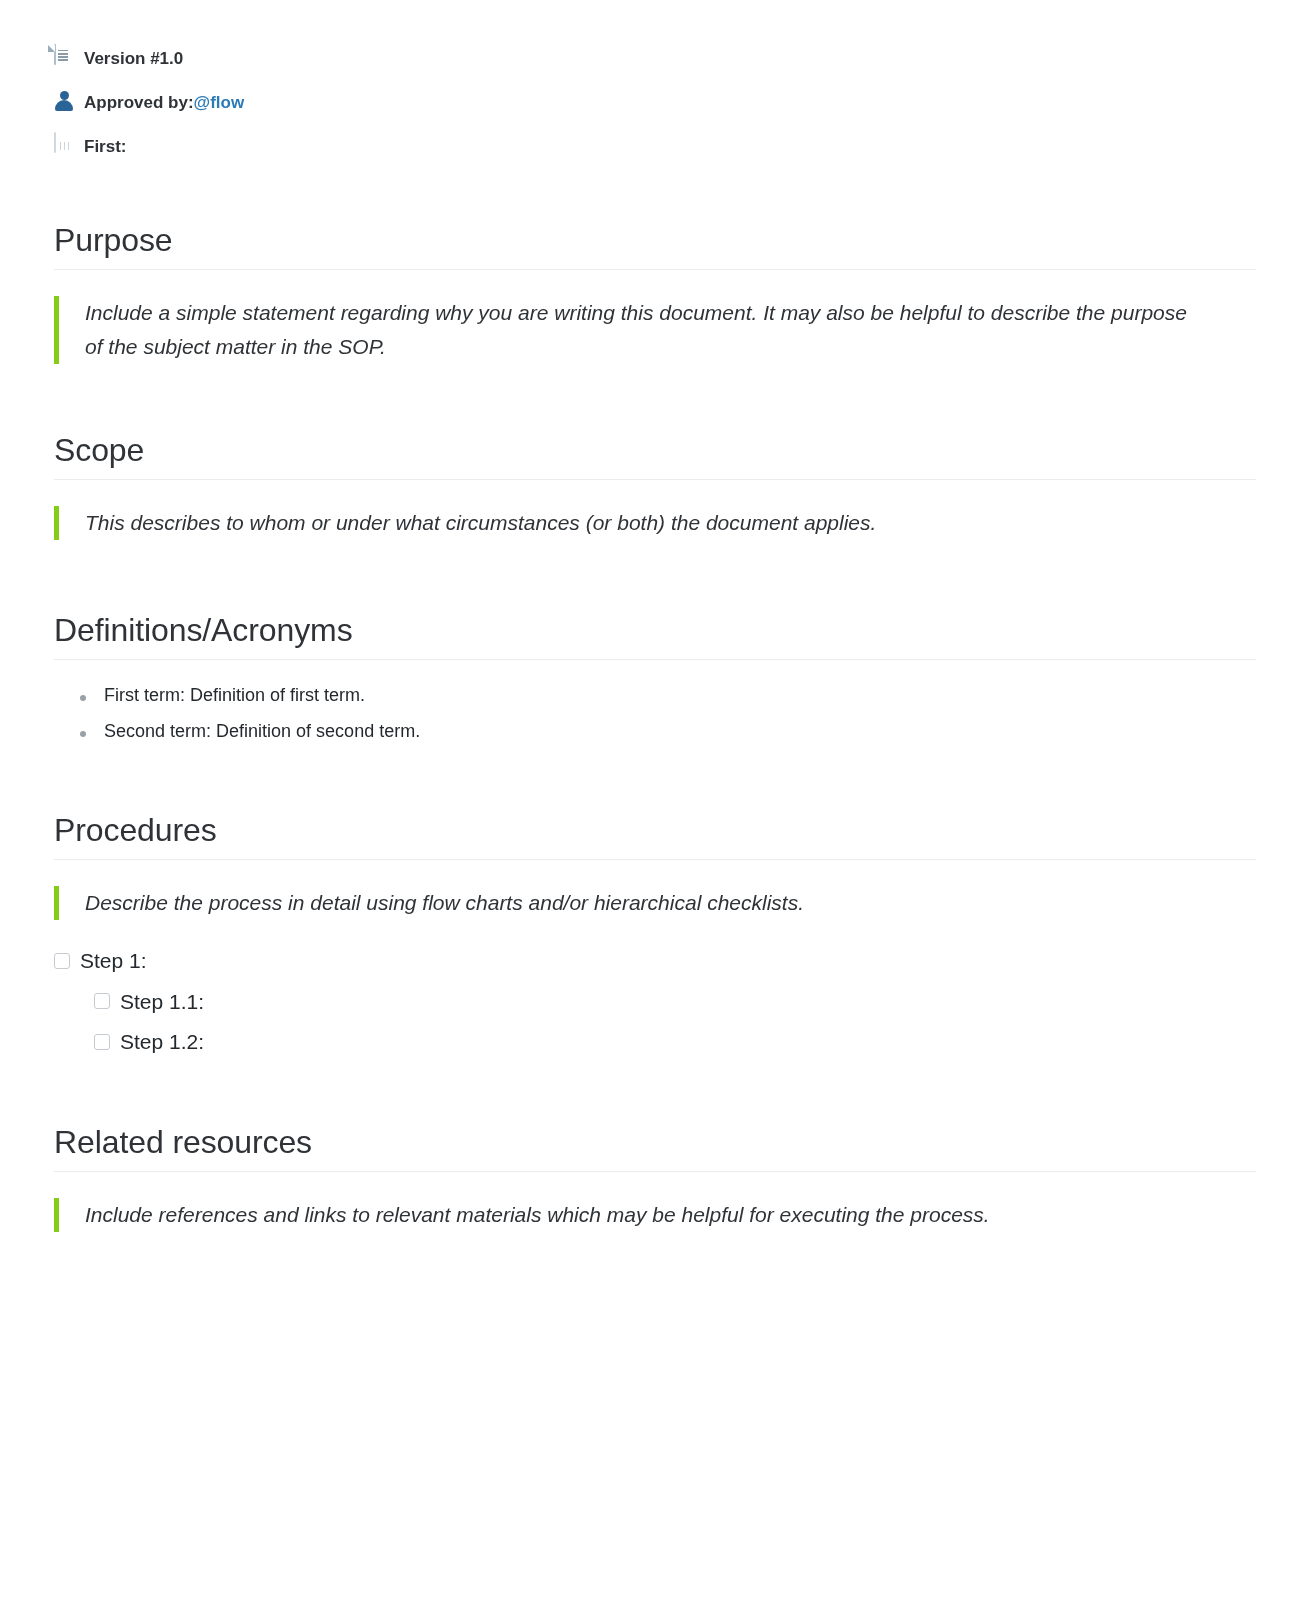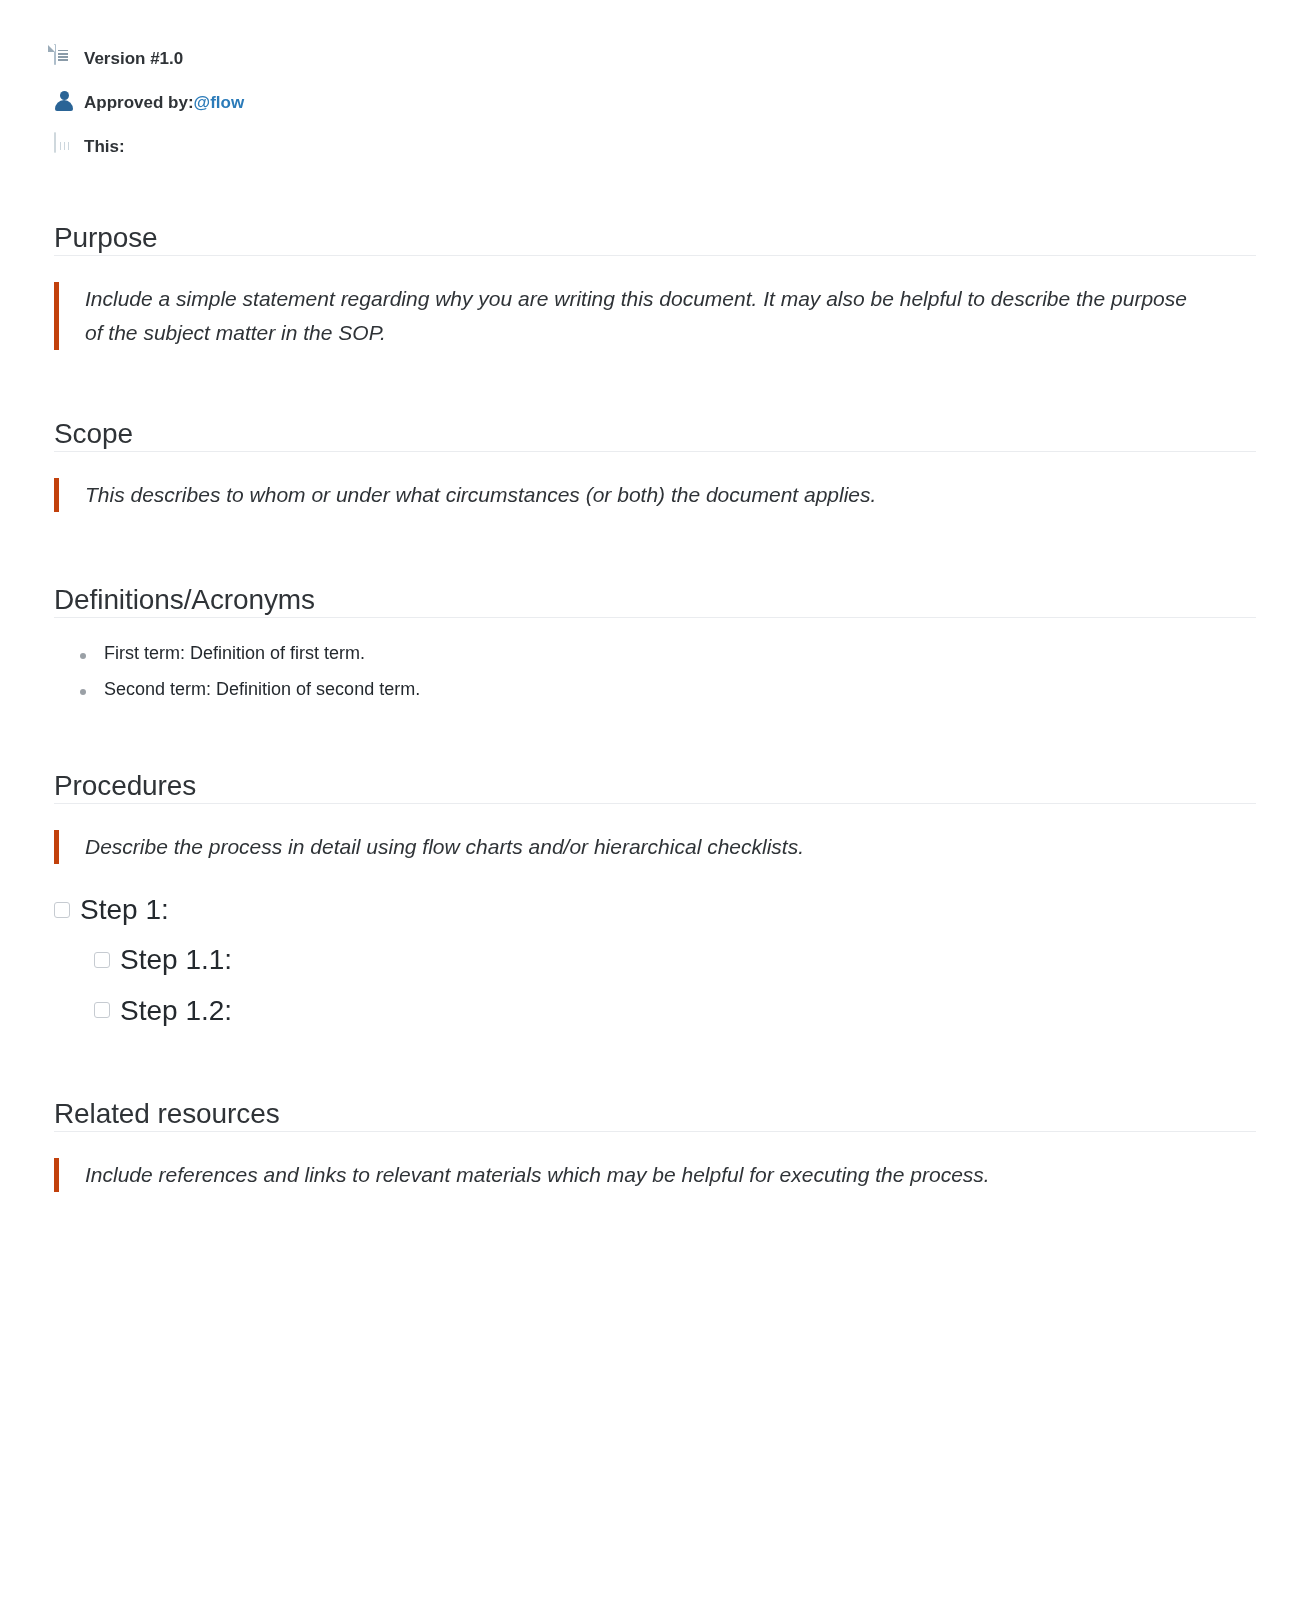--- a/index.html
+++ b/index.html
@@ -140,31 +140,32 @@
   .meta-link {
     color: #2b7bb9;
     text-decoration: none;
     font-weight: bold;
   }
 
   
   .section { margin: 0 0 0 0; }
 
   .section-heading {
-    font-size: 28px;
+    font-size: 32px;
     font-weight: 400;
     color: #2f3337;
     line-height: 1.25;
     margin: 0 0 8px 0;
+    padding-bottom: 9px;
     border-bottom: 1px solid #eaecef;
     letter-spacing: -0.1px;
   }
 
   .blockquote {
-    border-left: 5px solid #c2410c;
+    border-left: 5px solid #84cc16;
     padding: 0 0 0 26px;
     margin: 26px 0 0 0;
   }
   .blockquote p {
     margin: 0;
     font-style: italic;
     font-size: 21px;
     line-height: 1.62;
     color: #2f3337;
     max-width: 1108px;
@@ -198,21 +199,21 @@
 
   
   .task-list {
     list-style: none;
     margin: 26px 0 0 0;
     padding: 0;
   }
   .task-item {
     display: flex;
     align-items: center;
-    font-size: 28px;
+    font-size: 21px;
     line-height: 1.4;
     color: #24292e;
     margin-bottom: 11px;
   }
   .task-item.level-2 { padding-left: 40px; }
   .task-item:last-child { margin-bottom: 0; }
 
   .task-checkbox {
     width: 16px;
     height: 16px;
@@ -249,21 +250,21 @@
     </div>
 
     <div class="meta-line">
       <span class="meta-icon"><span class="ico-person"></span></span>
       <span>Approved by: </span>
       <a class="meta-link" href="#">@flow</a>
     </div>
 
     <div class="meta-line">
       <span class="meta-icon"><span class="ico-cal"></span></span>
-      <span>This:</span>
+      <span>First:</span>
     </div>
 
   </div>
 
   <section class="section sec-purpose">
     <h2 class="section-heading">Purpose</h2>
     <blockquote class="blockquote">
       <p>Include a simple statement regarding why you are writing this document. It may also be helpful to describe the purpose of the subject matter in the SOP.</p>
     </blockquote>
   </section>

